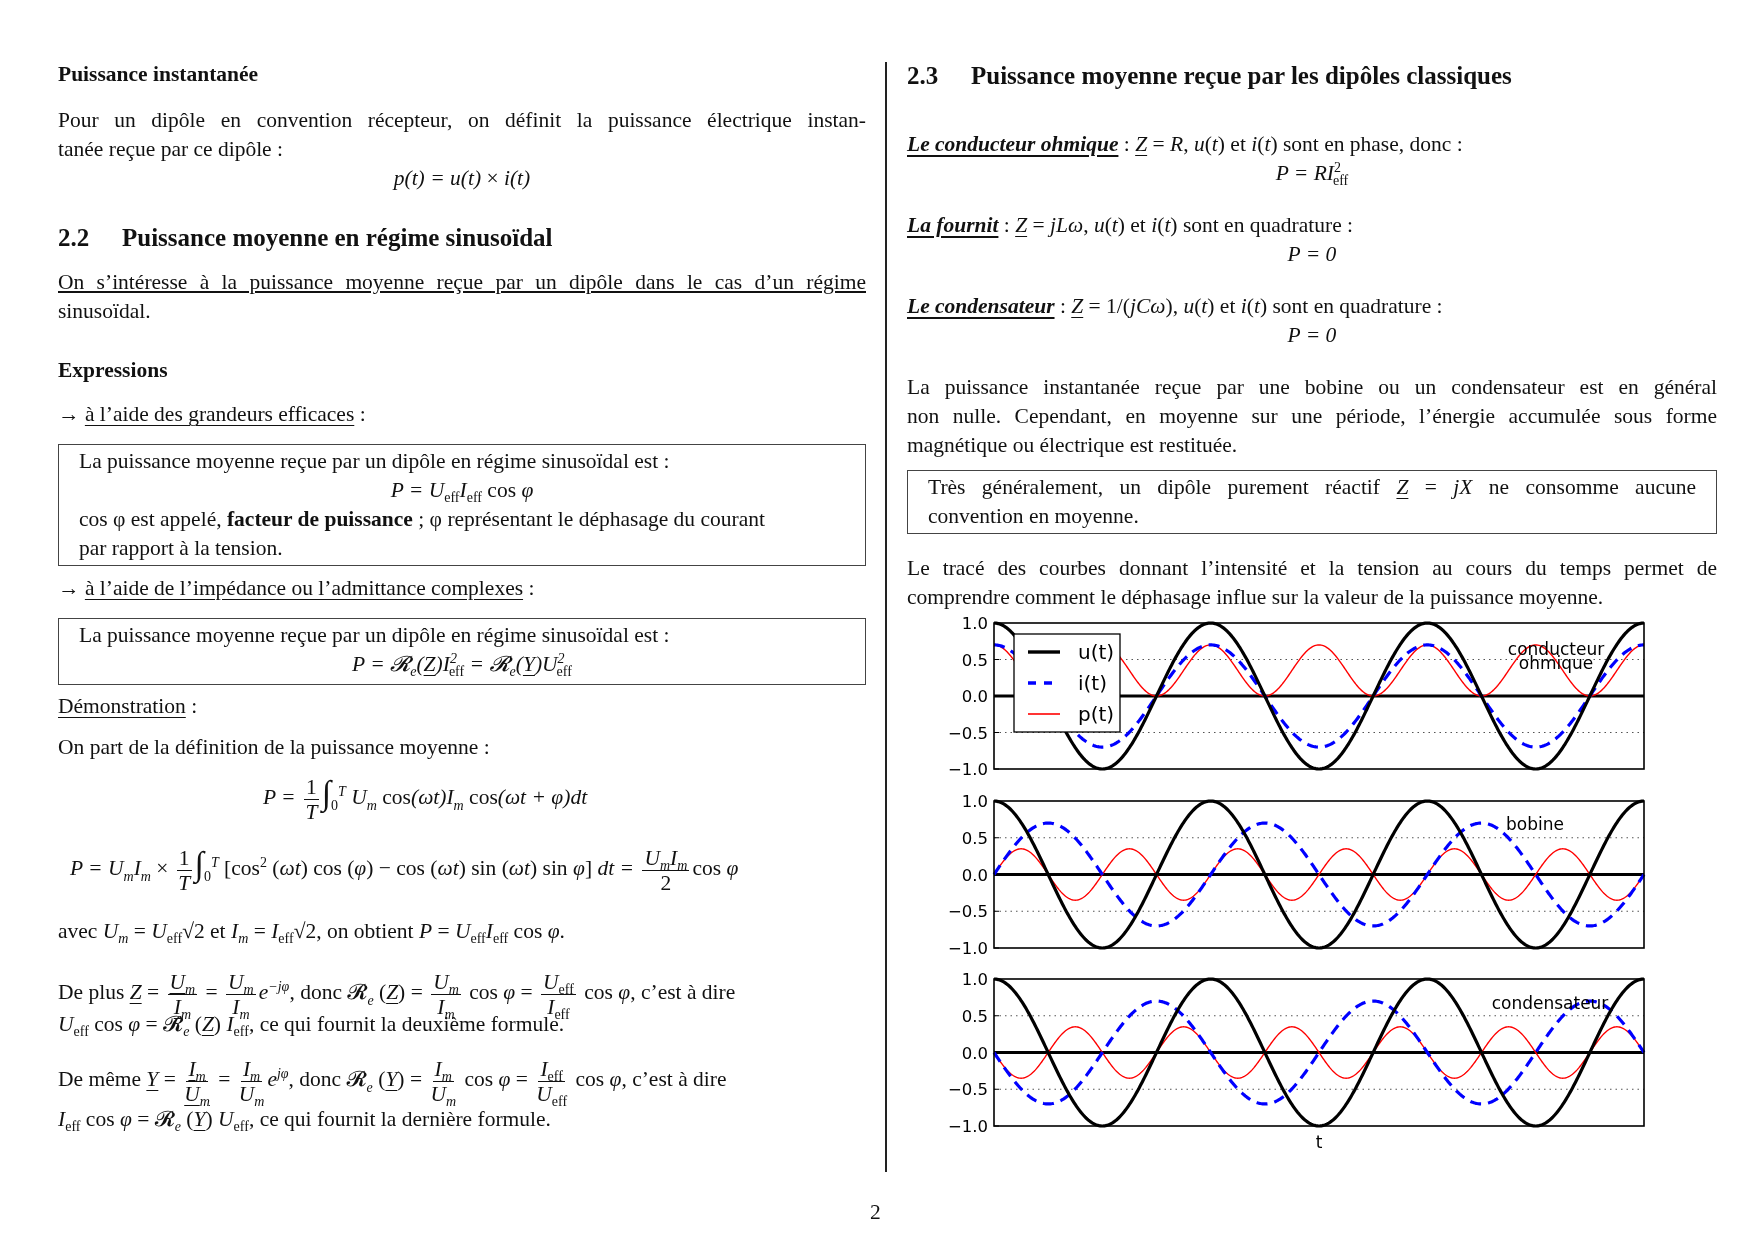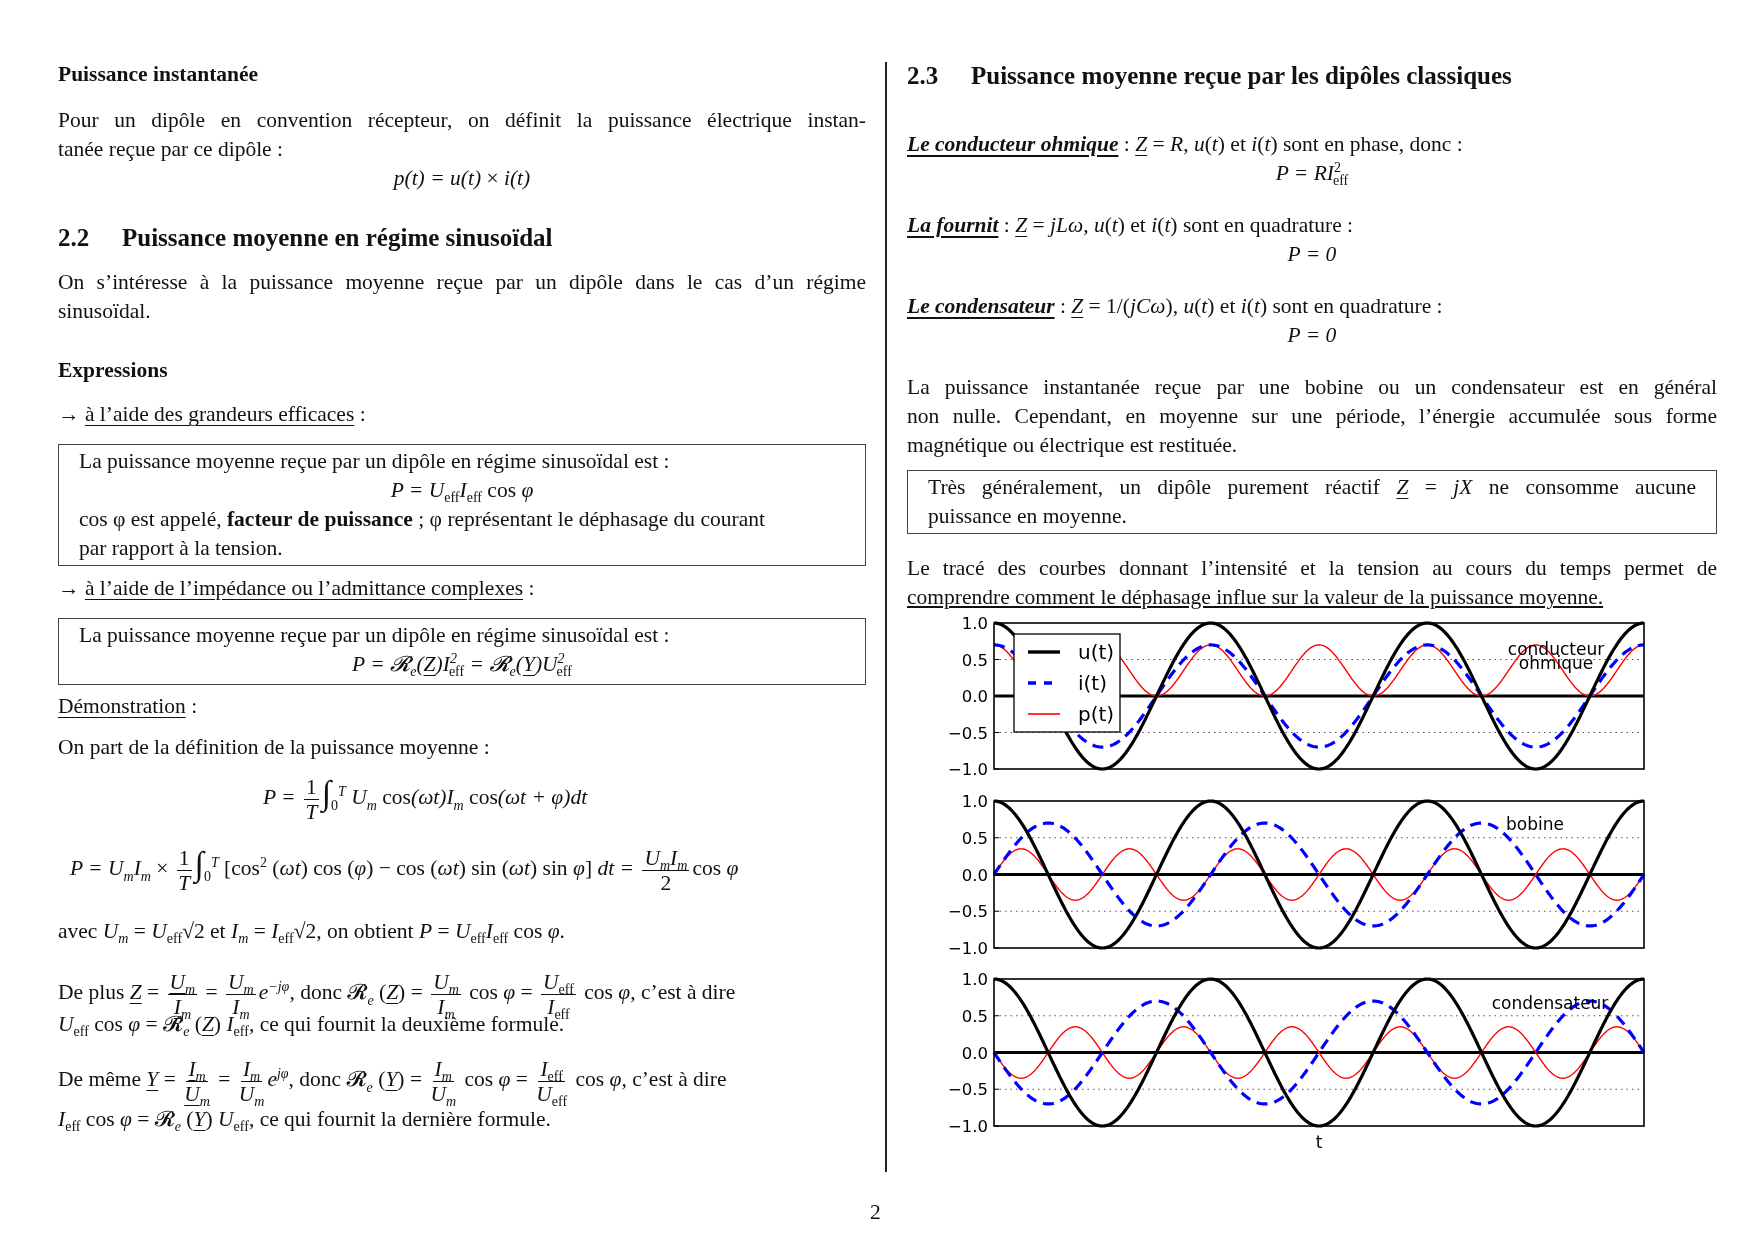--- a/index.html
+++ b/index.html
@@ -42,21 +42,21 @@
   <div class="abs txt" style="top:135px;">tanée reçue par ce dipôle :</div>
   <div class="abs txt math center" style="top:164px; width:808px;">
     p(t) = u(t) <span class="upright">×</span> i(t)
   </div>
 
   <div class="abs h-sec" style="top:224px;">
     <span class="num">2.2</span><span>Puissance moyenne en régime sinusoïdal</span>
   </div>
 
   <div class="abs txt" style="top:268px; width:808px;">
-    <span class="just" style="display:block;">On s’intéresse à la puissance moyenne reçue par un dipôle dans le cas d’un régime</span>
+    <span class="just" style="display:block;text-decoration:underline;">On s’intéresse à la puissance moyenne reçue par un dipôle dans le cas d’un régime</span>
   </div>
   <div class="abs txt" style="top:297px;">sinusoïdal.</div>
 
   <div class="abs h-bold" style="top:358px;">Expressions</div>
 
   <div class="abs txt" style="top:400px;">
     <span>→</span>
     <span class="u">à l’aide des grandeurs efficaces</span>
     <span>:</span>
   </div>
@@ -180,27 +180,27 @@
   <div class="abs txt" style="top:373px; width:810px;">
       <span class="just" style="display:block;">La puissance instantanée reçue par une bobine ou un condensateur est en général</span>
     </div>
   <div class="abs txt" style="top:402px; width:810px;">
       <span class="just" style="display:block;">non nulle. Cependant, en moyenne sur une période, l’énergie accumulée sous forme</span>
     </div>
   <div class="abs txt" style="top:431px;">magnétique ou électrique est restituée.</div>
 
   <div class="box" style="left:0; top:470px; width:810px; height:64px;">
     <div class="txt" style="text-align:justify; text-align-last:justify;">Très généralement, un dipôle purement réactif <i class="u">Z</i> = <i>jX</i> ne consomme aucune</div>
-    <div class="txt">puissance en moyenne.</div>
+    <div class="txt">convention en moyenne.</div>
   </div>
 
   <div class="abs txt" style="top:554px; width:810px;">
       <span class="just" style="display:block;">Le tracé des courbes donnant l’intensité et la tension au cours du temps permet de</span>
     </div>
-  <div class="abs txt" style="top:583px;text-decoration:underline;">comprendre comment le déphasage influe sur la valeur de la puissance moyenne.</div>
+  <div class="abs txt" style="top:583px;">comprendre comment le déphasage influe sur la valeur de la puissance moyenne.</div>
 </div>
 
 <svg class="chart-svg" width="1754" height="1240">
   <g id="plots">
       <g>
         <line x1="994" x2="1644" y1="659.5" y2="659.5" stroke="#555" stroke-width="1.2" stroke-dasharray="1.5,4"></line>
         <line x1="994" x2="1644" y1="732.5" y2="732.5" stroke="#555" stroke-width="1.2" stroke-dasharray="1.5,4"></line>
         <text x="988" y="629" text-anchor="end" class="tick">1.0</text>
         <line x1="994" x2="999" y1="623" y2="623" stroke="#000" stroke-width="1"></line>
         <text x="988" y="665.5" text-anchor="end" class="tick">0.5</text>

